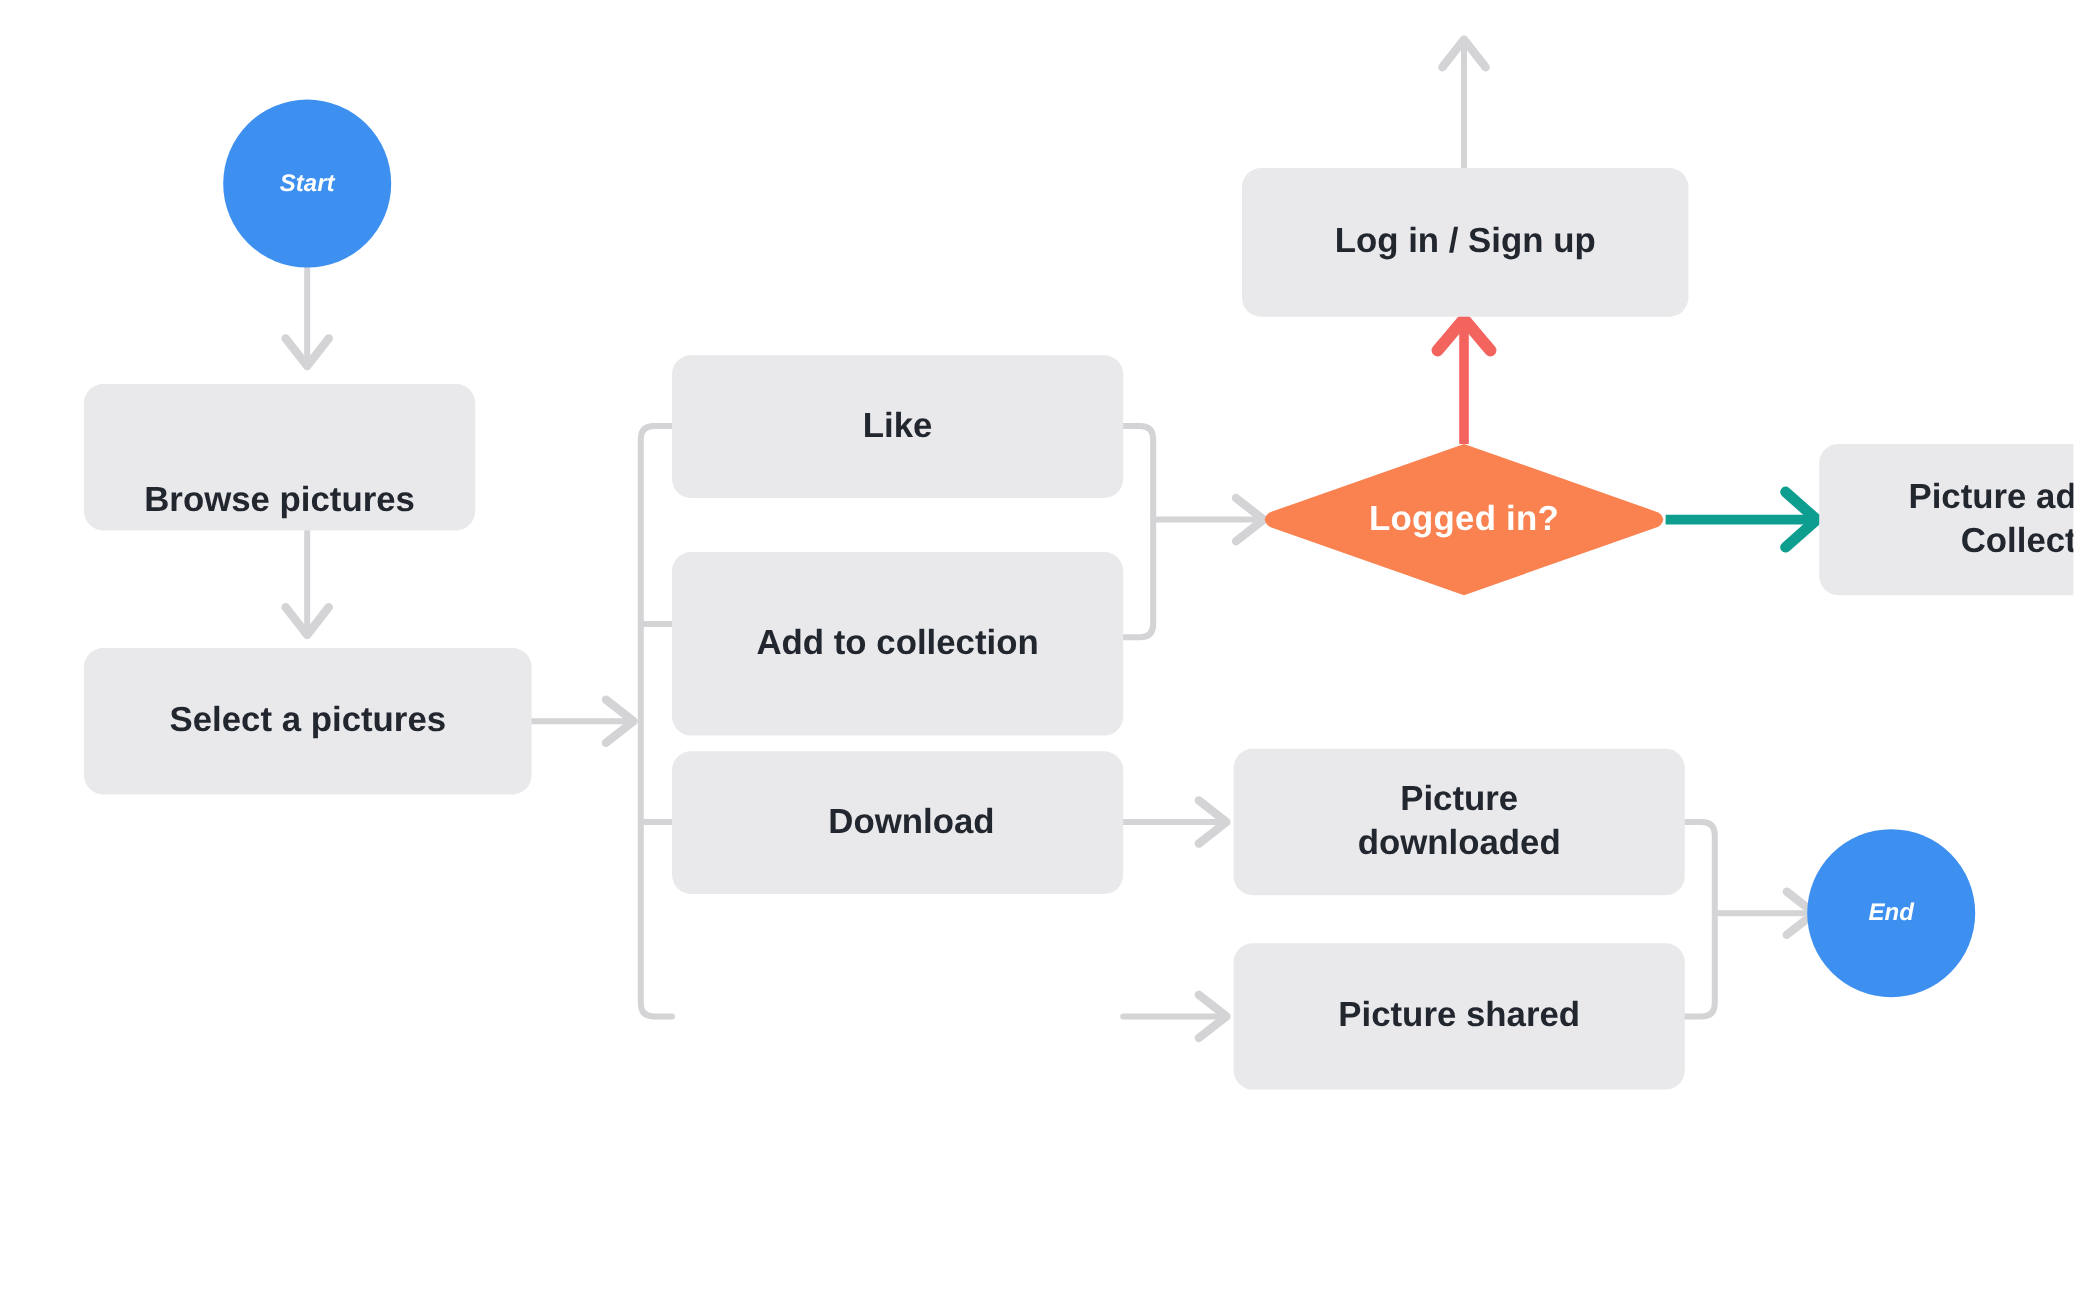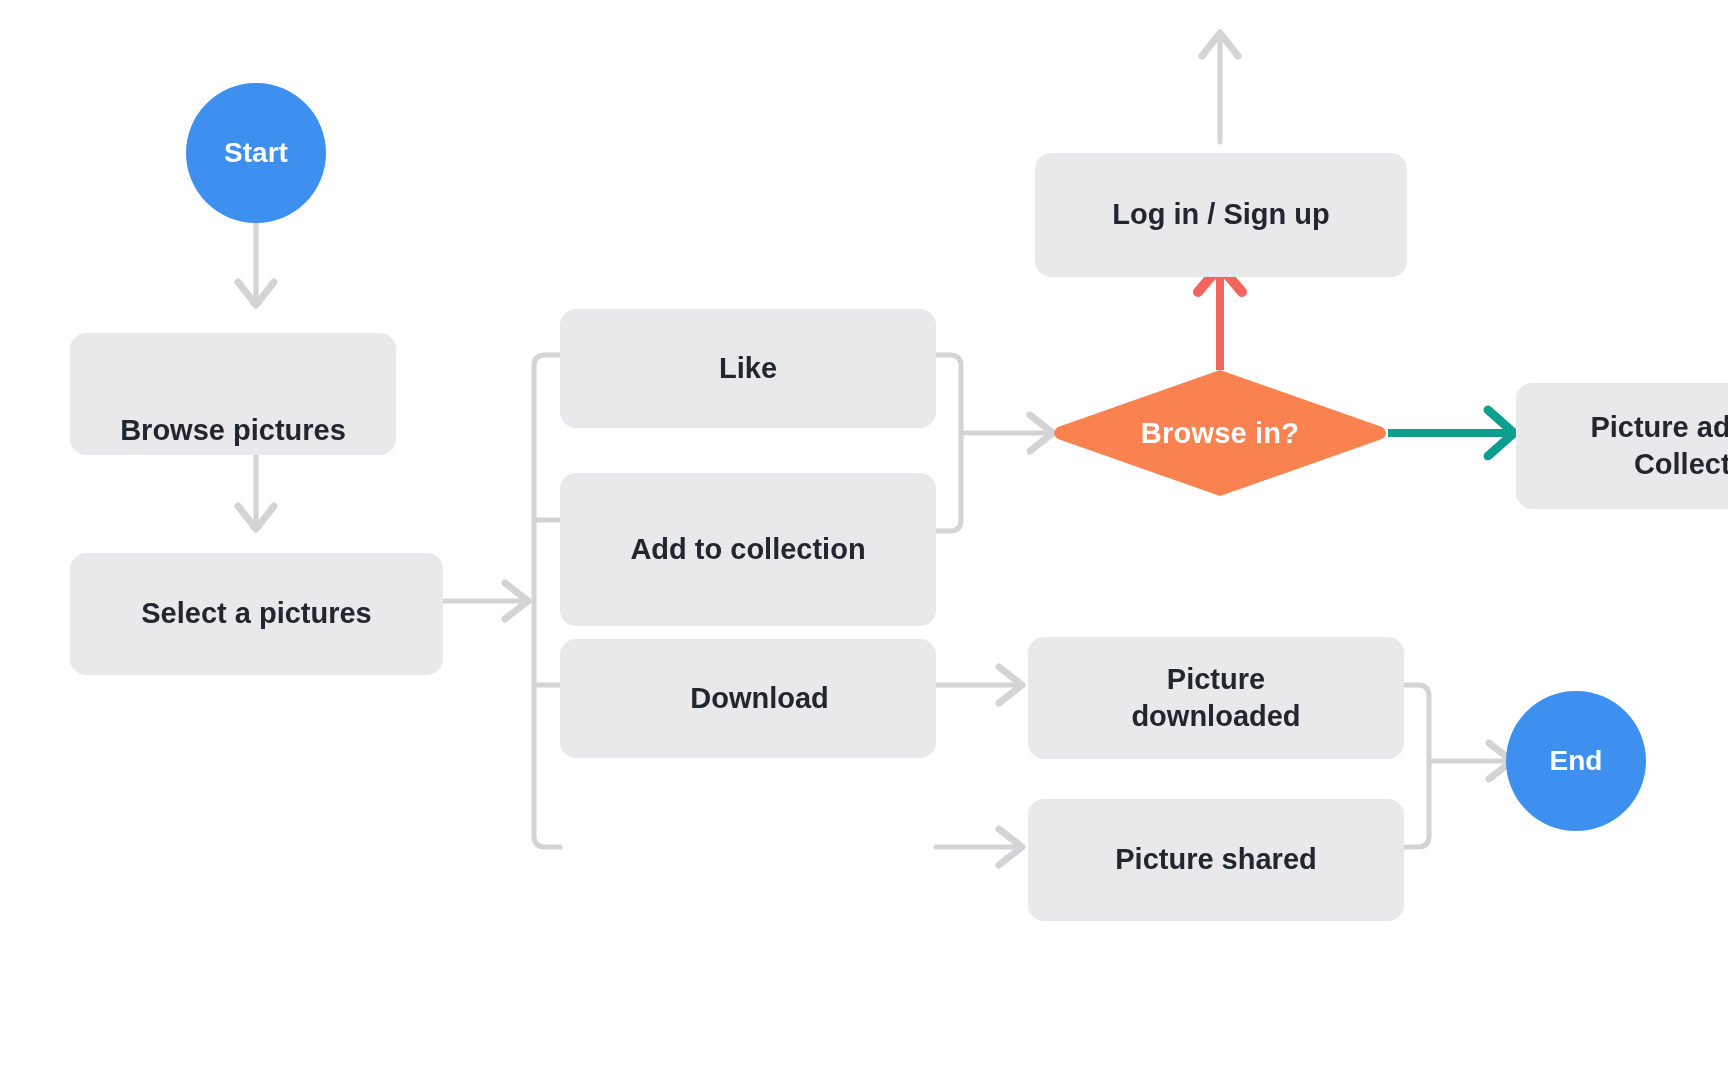--- a/index.html
+++ b/index.html
@@ -36,28 +36,28 @@
     text-align: center;
   }
   .box {
     background: #e9e9eb;
     border-radius: 16px;
     color: #22262e;
     font-size: 29px;
     font-weight: bold;
     line-height: 1.28;
     padding: 6px 14px;
-    margin-top: 13px;
   }
   .terminator {
     border-radius: 50%;
     background: #3d90f0;
     color: #ffffff;
-    font-size: 28px;
+    font-size: 20px;
     font-weight: bold;
+    font-style: italic;
   }
   .diamond-wrap {
     position: absolute;
   }
   .diamond-shape {
     position: absolute;
     left: 0;
     top: 0;
   }
   .diamond-label {
@@ -168,21 +168,21 @@
   <div class="node box" style="left:560px; top:626px; width:376px; height:119px;padding-left:37px;">
     <span>Download</span>
   </div>
 
 
   <div class="diamond-wrap" style="left:1052px; top:368px; width:336px; height:130px;">
     <svg class="diamond-shape" width="336" height="130" viewBox="0 0 336 130" xmlns="http://www.w3.org/2000/svg">
       <path d="M 168 2 L 330 59 Q 338 65 330 71 L 168 128 Q 168 128 168 128
                L 6 71 Q -2 65 6 59 Z" fill="#fa8250"></path>
     </svg>
-    <div class="diamond-label">Browse in?</div>
+    <div class="diamond-label">Logged in?</div>
   </div>
 
   <div class="node box" style="left:1035px; top:140px; width:372px; height:124px;">
     <span>Log in / Sign up</span>
   </div>
 
   <div class="node box box-multiline" style="left:1516px; top:370px; width:376px; height:126px;">
     <span>Picture added to
 Collection</span>
   </div>

